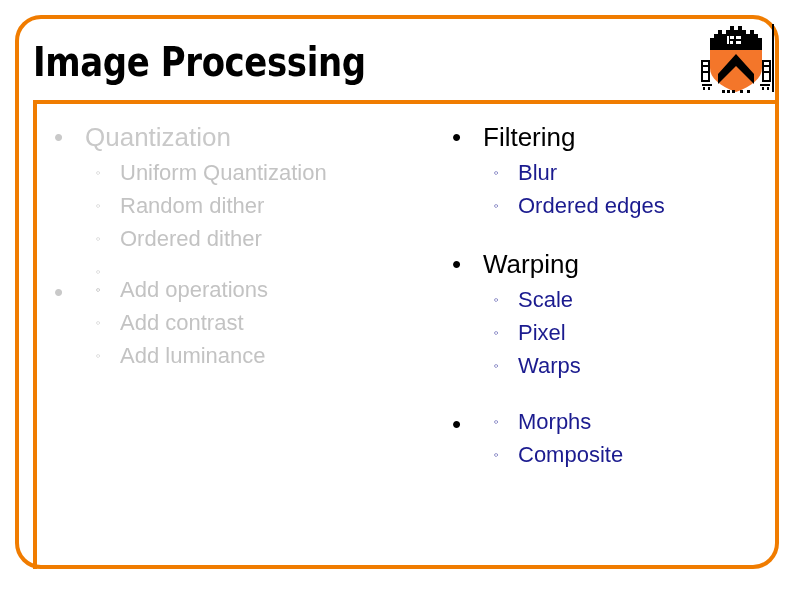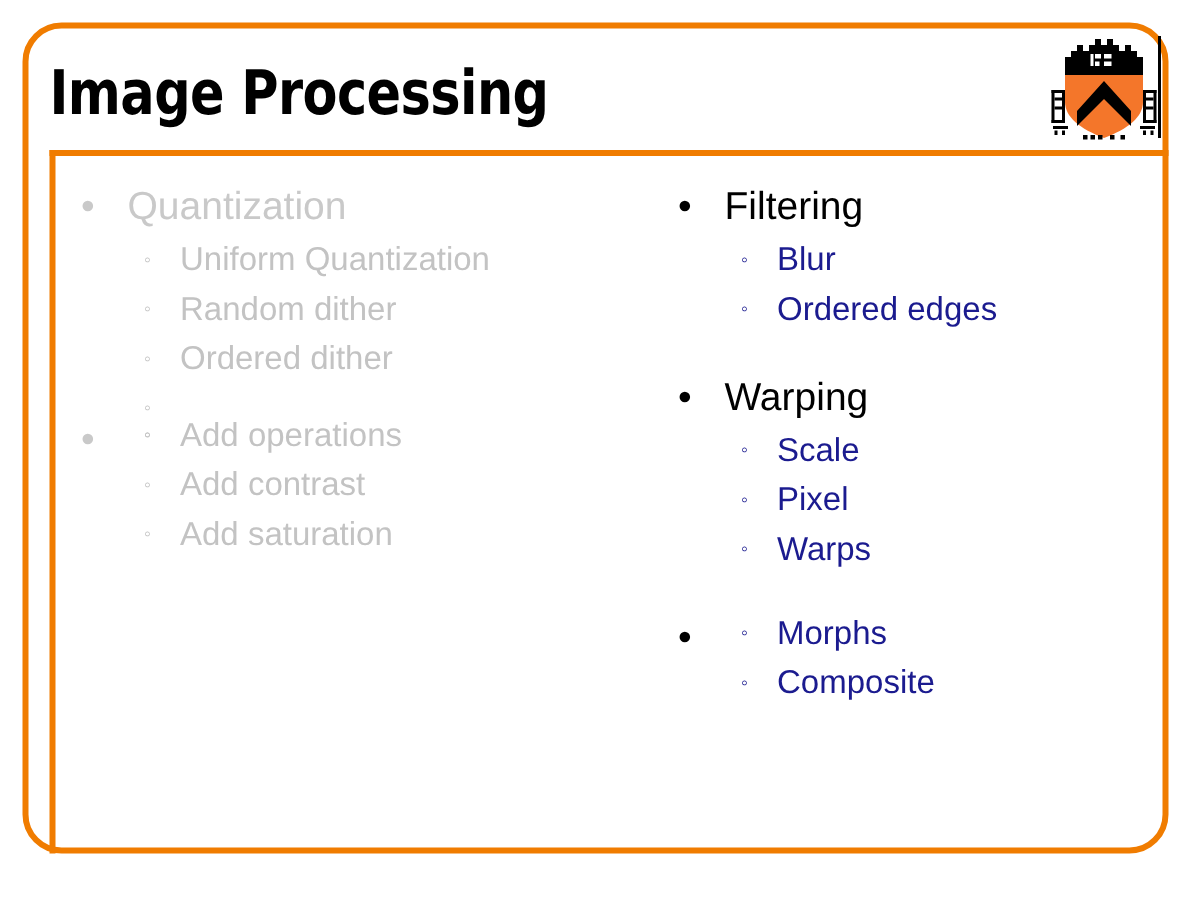--- a/index.html
+++ b/index.html
@@ -238,21 +238,21 @@
         <div class="l2 dim">
           <span class="bullet">◦</span>
           <span>Add operations</span>
         </div>
         <div class="l2 dim">
           <span class="bullet">◦</span>
           <span>Add contrast</span>
         </div>
         <div class="l2 dim">
           <span class="bullet">◦</span>
-          <span>Add saturation</span>
+          <span>Add luminance</span>
         </div>
       </div>
 
     </div>
 
     <div class="column col-right">
 
       <div class="group">
         <div class="l1 dark">
           <span class="bullet">•</span>

